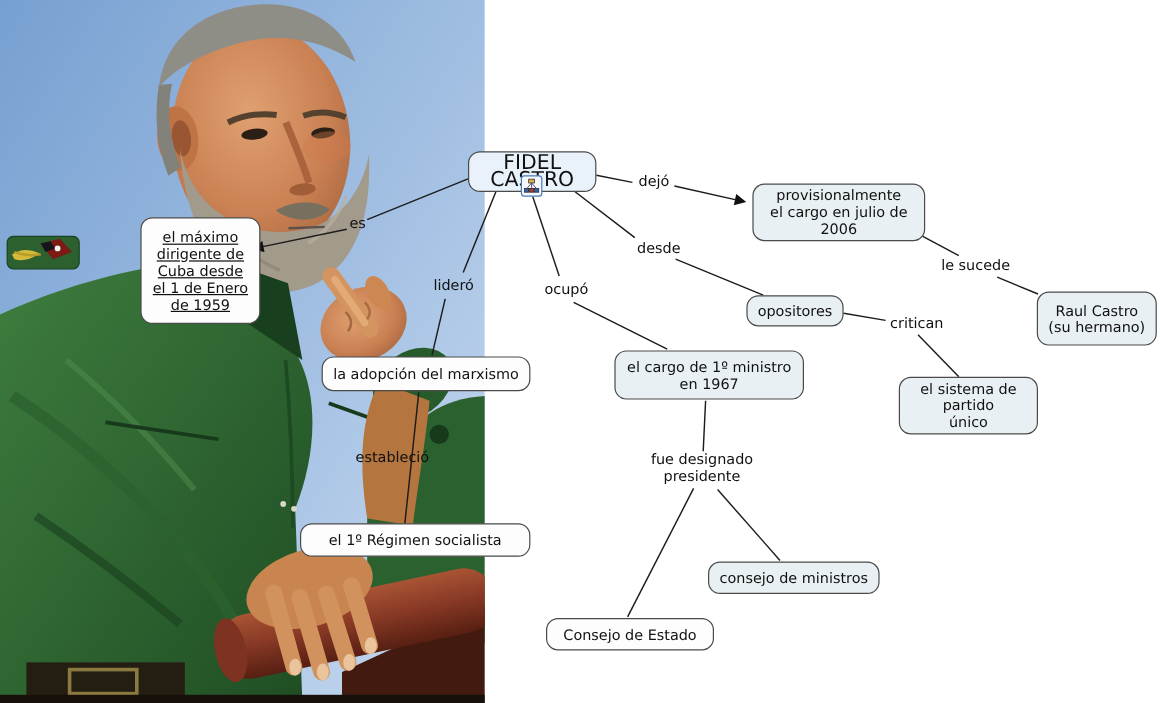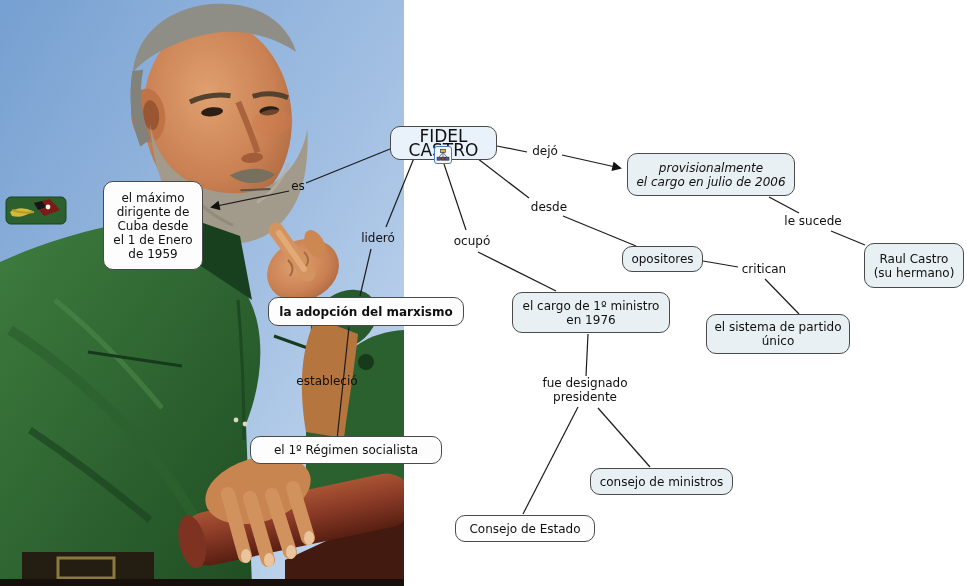--- a/index.html
+++ b/index.html
@@ -154,35 +154,35 @@
       <line x1="703" y1="261" x2="738" y2="267"></line>
       <line x1="765" y1="279" x2="799" y2="314"></line>
       <line x1="349" y1="327" x2="336" y2="449"></line>
       <line x1="588" y1="334" x2="586" y2="376"></line>
       <line x1="578" y1="407" x2="523" y2="514"></line>
       <line x1="598" y1="408" x2="650" y2="467"></line>
     </svg>
 
   <div id="nodes">
       <div class="concept blue" style="left: 390px; top: 126px; width: 107px; min-height: 27px;">FIDEL CASTRO</div>
-      <div class="concept white" style="left: 103px; top: 181px; width: 100px; min-height: 89px;">el máximo
+      <div class="concept white" style="left: 117px; top: 181px; width: 100px; min-height: 89px; text-decoration: underline;">el máximo
 dirigente de
 Cuba desde
 el 1 de Enero
 de 1959</div>
-      <div class="concept white" style="left: 268px; top: 297px; width: 196px; min-height: 29px; font-weight: bold;">la adopción del marxismo</div>
+      <div class="concept white" style="left: 268px; top: 297px; width: 174px; min-height: 29px;">la adopción del marxismo</div>
       <div class="concept white" style="left: 250px; top: 436px; width: 192px; min-height: 28px; text-align: center;">el 1º Régimen socialista</div>
       <div class="concept grey" style="left: 512px; top: 292px; width: 158px; min-height: 41px;">el cargo de 1º ministro
-en 1976</div>
-      <div class="concept grey" style="left: 627px; top: 153px; width: 168px; min-height: 43px; font-style: italic;">provisionalmente
+en 1967</div>
+      <div class="concept grey" style="left: 627px; top: 153px; width: 144px; min-height: 43px;">provisionalmente
 el cargo en julio de 2006</div>
       <div class="concept grey" style="left: 622px; top: 246px; width: 81px; min-height: 26px;">opositores</div>
       <div class="concept grey" style="left: 864px; top: 243px; width: 100px; min-height: 45px;">Raul Castro
 (su hermano)</div>
-      <div class="concept grey" style="left: 706px; top: 314px; width: 144px; min-height: 40px;">el sistema de partido
+      <div class="concept grey" style="left: 749px; top: 314px; width: 116px; min-height: 40px;">el sistema de partido
 único</div>
       <div class="concept grey" style="left: 590px; top: 468px; width: 143px; min-height: 27px;">consejo de ministros</div>
       <div class="concept white" style="left: 455px; top: 515px; width: 140px; min-height: 27px;">Consejo de Estado</div>
       <div class="linking" style="left: 298px; top: 186px;">es</div>
       <div class="linking" style="left: 378px; top: 238px;">lideró</div>
       <div class="linking" style="left: 472px; top: 241px;">ocupó</div>
       <div class="linking" style="left: 549px; top: 207px;">desde</div>
       <div class="linking" style="left: 545px; top: 151px;">dejó</div>
       <div class="linking" style="left: 813px; top: 221px;">le sucede</div>
       <div class="linking" style="left: 764px; top: 269px;">critican</div>

